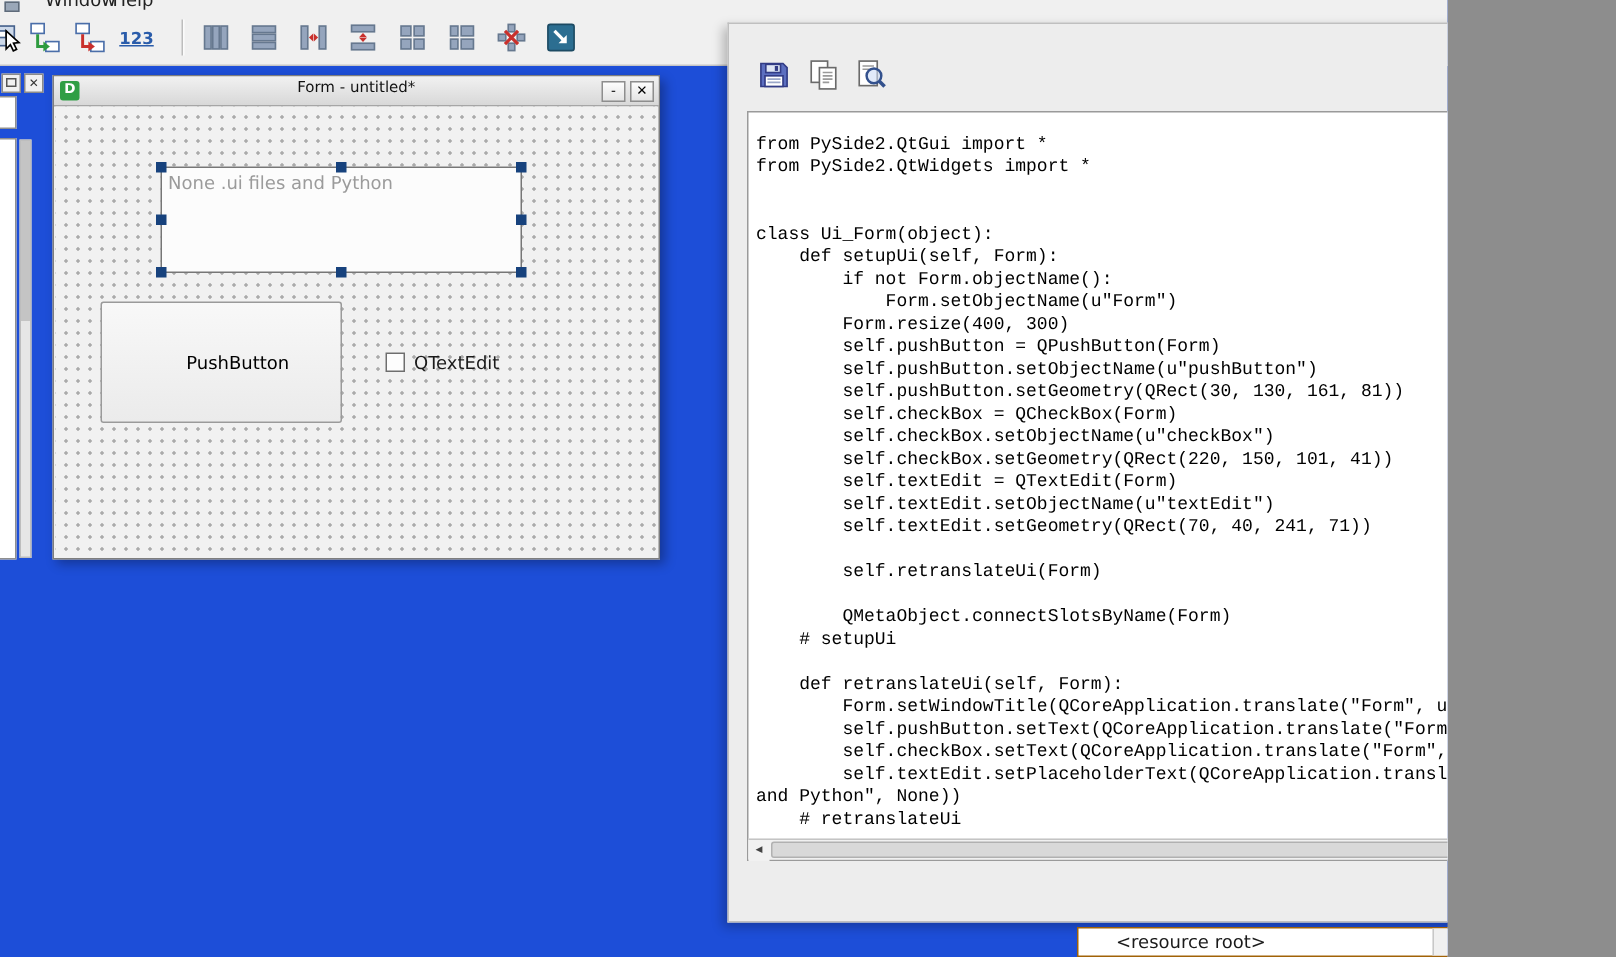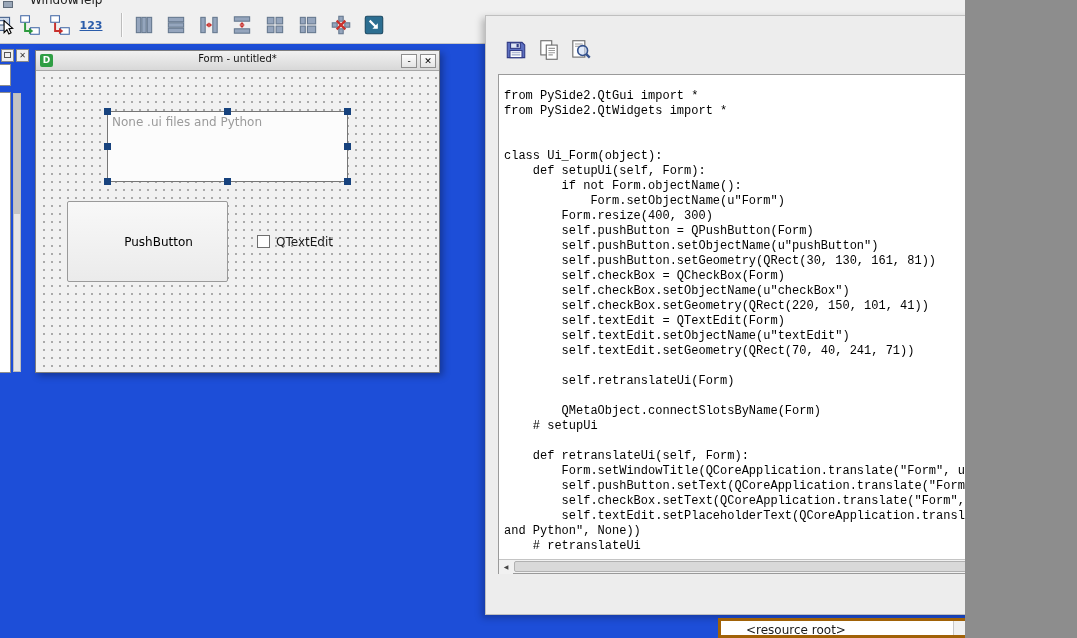--- a/index.html
+++ b/index.html
@@ -67,21 +67,21 @@
   .hsb .lft{left:0; top:0;} .hsb .rgt{right:0; top:0;}
   .vsb-thumb { position:absolute; left:1px; top:15px; width:11px; height:438px; background:#d9d9d9; border:1px solid #b1b1b1; border-radius:2px; }
   .hsb-thumb { position:absolute; top:1px; left:15px; right:15px; height:11px; background:#d9d9d9; border:1px solid #b1b1b1; border-radius:2px; }
   .cd-close { position:absolute; left:500px; top:566px; width:78px; height:24px;
     background:linear-gradient(#fdfdfd,#e9e9e9); border:1px solid #a8a8a8; border-radius:3px;
     display:flex; align-items:center; justify-content:center; gap:5px; font-size:12px; color:#111;
     font-family:"DejaVu Sans","Liberation Sans",sans-serif; }
   .cd-close-icon { width:14px; height:14px; border-radius:50%; background:#d64541; border:1px solid #9c2a26;
     color:#fff; font-size:8px; font-weight:bold; line-height:12px; text-align:center; flex:none; }
   
-  .resource-panel { position:absolute; left:718px; top:618px; width:252px; height:20px; background:#fff; border:3px solid #a16207; }
+  .resource-panel { position:absolute; left:718px; top:618px; width:252px; height:20px; background:#fff; border:1px solid #a16207; }
   .resource-label { position:absolute; left:25px; top:2px; font-size:12px; color:#1a1a1a; white-space:nowrap; }
   .resource-scroll { position:absolute; right:0; top:0; bottom:0; width:14px; background:#f0f0f0; border-left:1px solid #c8c8c8; }
   .br-block { position:absolute; left:970px; top:615px; width:107px; height:23px; background:#ededed; border-top:1px solid #bfbfbf; }
 </style>
 </head>
 <body>
 
 <div id="app">
 
   <div class="topbar">

